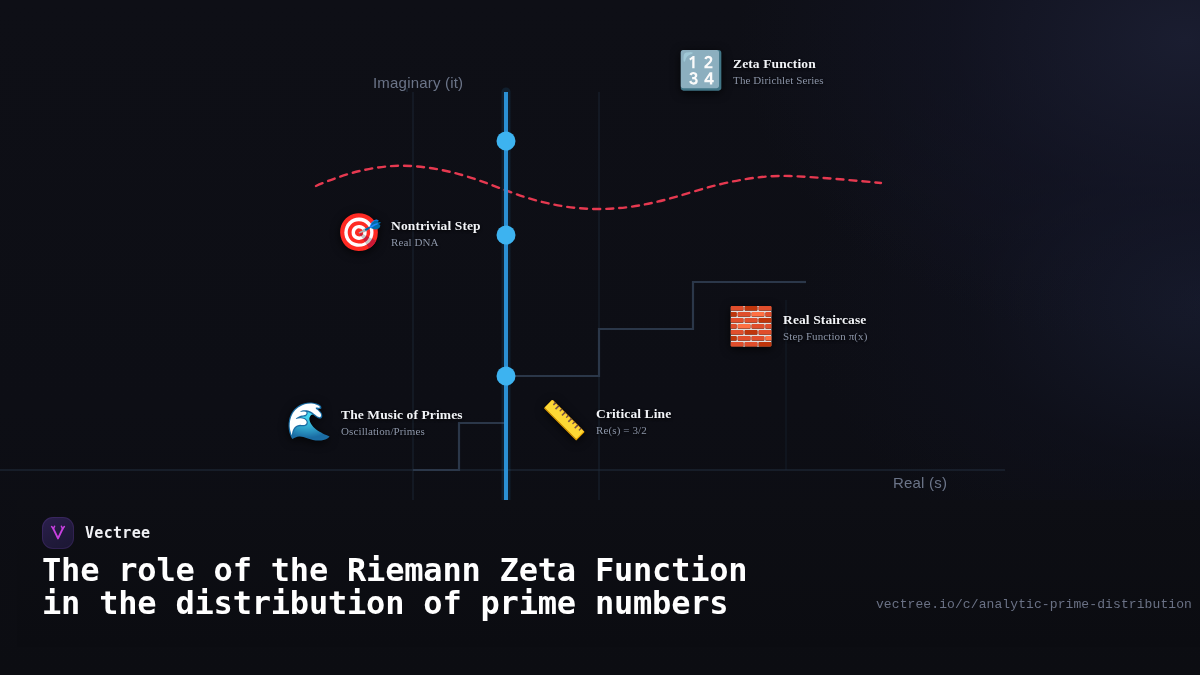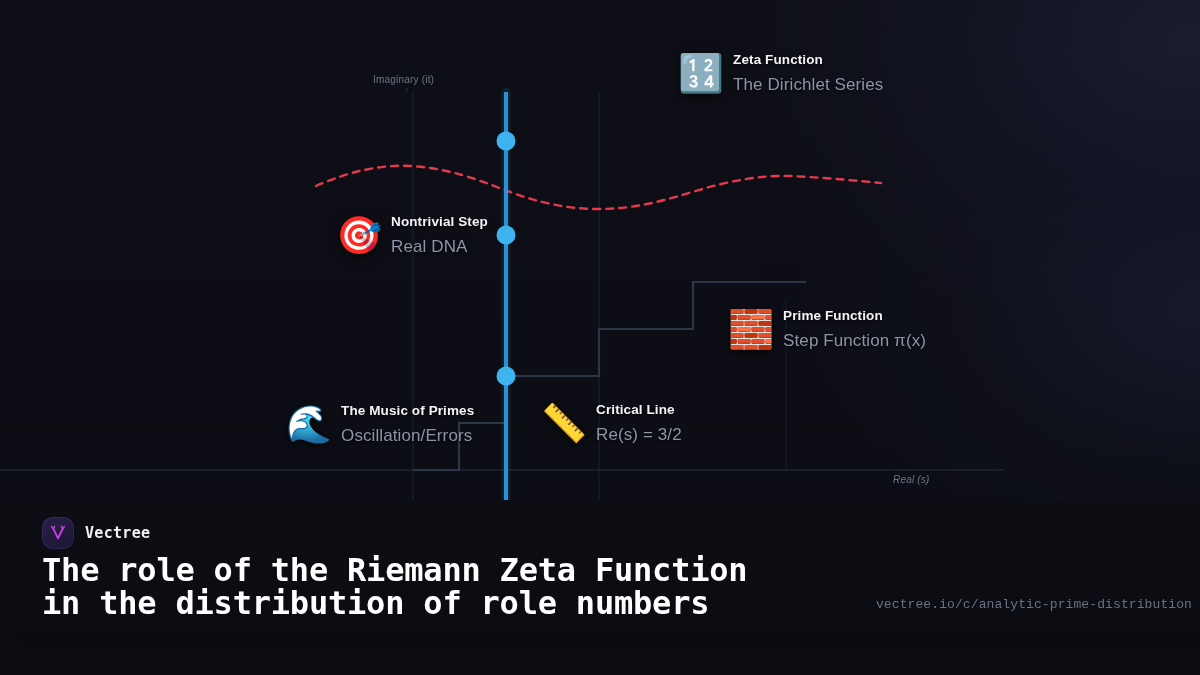--- a/index.html
+++ b/index.html
@@ -43,50 +43,50 @@
     align-items: center;
     gap: 9px;
     white-space: nowrap;
   }
   .anno .emoji {
     font-size: 37px;
     line-height: 1;
     flex: 0 0 auto;
     filter: drop-shadow(0 2px 5px rgba(0,0,0,0.75));
   }
-  .anno .txt { display: flex; flex-direction: column; gap: 8px; }
+  .anno .txt { display: flex; flex-direction: column; gap: 2px; font-family: Liberation Serif, serif; }
   .anno .t1 {
     font-size: 13.5px;
     font-weight: bold;
     color: #f2f4f8;
     letter-spacing: 0.1px;
     text-shadow: 0 1px 3px rgba(0,0,0,0.85);
   }
   .anno .t2 {
-    font-size: 17px;
+    font-size: 11px;
     color: #8c95a8;
     letter-spacing: 0.1px;
     text-shadow: 0 1px 3px rgba(0,0,0,0.85);
   }
 
   #anno-zeta       { left: 678px; top: 52px; }
   #anno-zeros      { left: 336px; top: 214px; }
   #anno-staircase  { left: 728px; top: 308px; }
   #anno-music      { left: 286px; top: 403px; }
   #anno-critical   { left: 541px; top: 402px; }
 
   
   .axis-label {
     position: absolute;
-    font-size: 10px;
+    font-size: 15px;
     color: #6b7488;
     letter-spacing: 0.2px;
   }
   #lbl-imag { left: 373px; top: 74px; }
-  #lbl-real { left: 893px; top: 474px; font-style: italic; }
+  #lbl-real { left: 893px; top: 474px; }
 
   
   #footer {
     position: absolute;
     left: 0; top: 500px;
     width: 1200px;
     height: 147px;
     background: linear-gradient(180deg, #0d0e14 0%, #0b0c11 100%);
     margin-left: 17px;
   }
@@ -186,30 +186,30 @@
     <span class="emoji">🎯</span>
     <span class="txt">
       <span class="t1">Nontrivial Step</span>
       <span class="t2">Real DNA</span>
     </span>
   </div>
 
   <div class="anno" id="anno-staircase">
     <span class="emoji">🧱</span>
     <span class="txt">
-      <span class="t1">Prime Function</span>
+      <span class="t1">Real Staircase</span>
       <span class="t2">Step Function π(x)</span>
     </span>
   </div>
 
   <div class="anno" id="anno-music">
     <span class="emoji">🌊</span>
     <span class="txt">
       <span class="t1">The Music of Primes</span>
-      <span class="t2">Oscillation/Errors</span>
+      <span class="t2">Oscillation/Primes</span>
     </span>
   </div>
 
   <div class="anno" id="anno-critical">
     <span class="emoji">📏</span>
     <span class="txt">
       <span class="t1">Critical Line</span>
       <span class="t2">Re(s) = 3/2</span>
     </span>
   </div>
@@ -223,18 +223,18 @@
           <path d="M5.4 5.8 L3.6 3.5" fill="none" stroke="#c840e0" stroke-width="1.5" stroke-linecap="round"></path>
           <path d="M5.4 5.8 L6.6 3.2" fill="none" stroke="#c840e0" stroke-width="1.5" stroke-linecap="round"></path>
           <path d="M14.6 5.8 L16.4 3.5" fill="none" stroke="#c840e0" stroke-width="1.5" stroke-linecap="round"></path>
           <path d="M14.6 5.8 L13.4 3.2" fill="none" stroke="#c840e0" stroke-width="1.5" stroke-linecap="round"></path>
         </svg>
       </div>
       <div id="brand-name">Vectree</div>
     </div>
 
     <div id="headline"><span>The role of the Riemann Zeta Function</span>
-<span>in the distribution of role numbers</span></div>
+<span>in the distribution of prime numbers</span></div>
 
     <div id="url">vectree.io/c/analytic-prime-distribution</div>
   </div>
 
 </div>
 
 </body></html>

